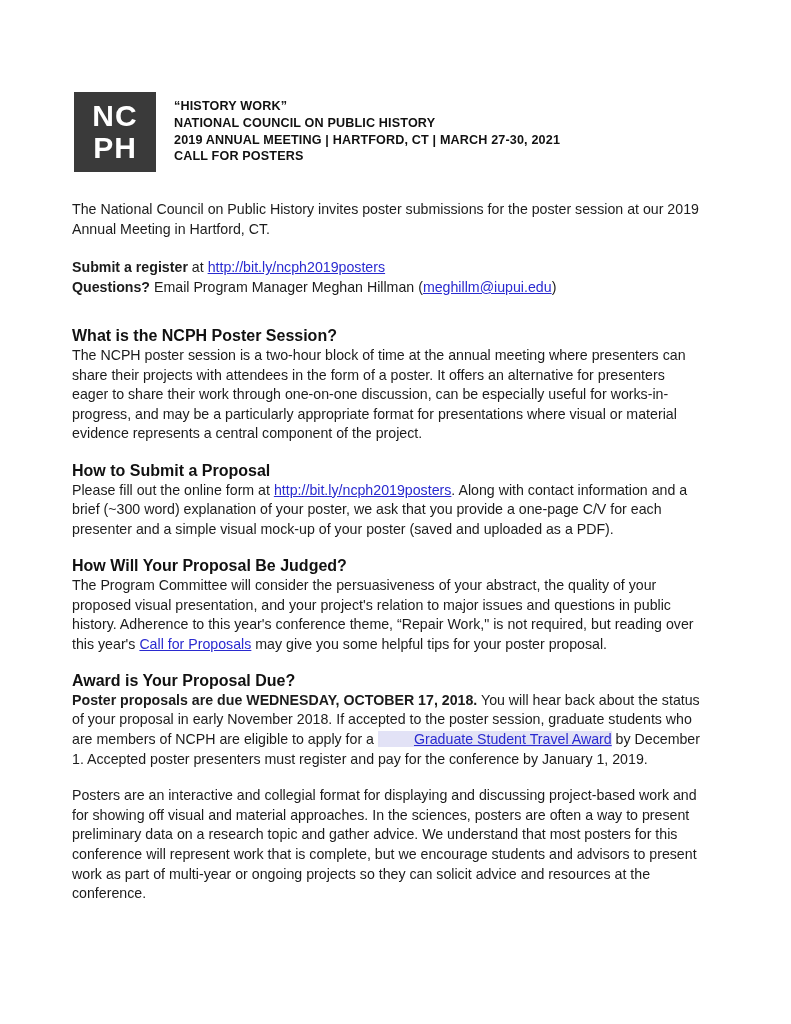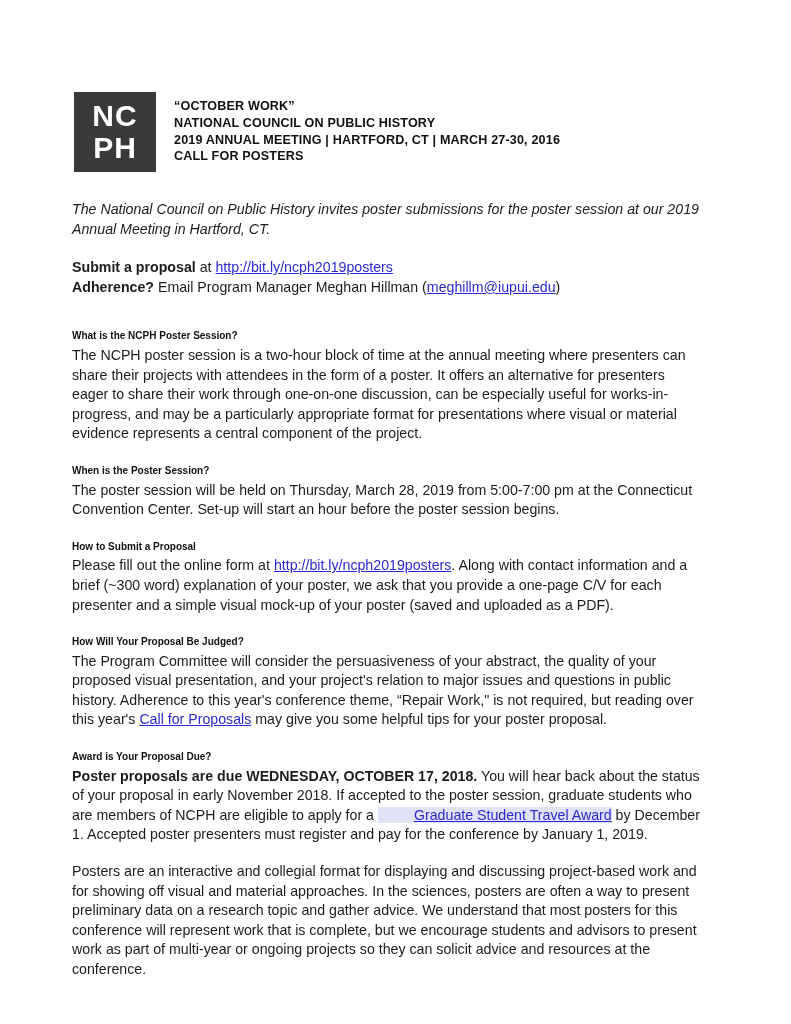--- a/index.html
+++ b/index.html
@@ -76,29 +76,28 @@
   .para {
     margin: 0 17px 0 0;
   }
   .block {
     margin-bottom: 17px;
   }
   .spacer-sm { height: 10px; }
   .spacer-md { height: 19px; }
 
   h2.section-heading {
-    font-size: 10px;
+    font-size: 16px;
     line-height: 19.6px;
     font-weight: bold;
     margin: 0;
     color: #111111;
   }
   .lede {
     margin: 0;
-    font-style: italic;
   }
   .bold { font-weight: bold; }
 
   a.doclink {
     color: #2a2ad0;
   }
   a.doclink.highlight {
     background: #e2e2f6;
     padding-left: 36px;
   }
@@ -107,54 +106,50 @@
 <body>
 
 <div class="page">
 
   <div class="masthead">
     <div class="logo-mark">
       <span class="logo-line">NC</span>
       <span class="logo-line">PH</span>
     </div>
     <div class="masthead-text">
-      <span class="mt-line">“OCTOBER WORK”</span>
+      <span class="mt-line">“HISTORY WORK”</span>
       <span class="mt-line">NATIONAL COUNCIL ON PUBLIC HISTORY</span>
-      <span class="mt-line">2019 ANNUAL MEETING  |  HARTFORD, CT  |  MARCH 27-30, 2016</span>
+      <span class="mt-line">2019 ANNUAL MEETING  |  HARTFORD, CT  |  MARCH 27-30, 2021</span>
       <span class="mt-line">CALL FOR POSTERS</span>
     </div>
   </div>
 
   <div class="content">
 
     <p class="lede">The National Council on Public History invites poster submissions for the poster session at our 2019 Annual Meeting in Hartford, CT.</p>
 
     <div class="spacer-md"></div>
 
     <div>
       <div>
-        <span class="bold">Submit a proposal</span><span> at </span><a class="doclink" href="#">http://bit.ly/ncph2019posters</a>
+        <span class="bold">Submit a register</span><span> at </span><a class="doclink" href="#">http://bit.ly/ncph2019posters</a>
       </div>
       <div>
-        <span class="bold">Adherence?</span><span> Email Program Manager Meghan Hillman (</span><a class="doclink" href="#">meghillm@iupui.edu</a><span>)</span>
+        <span class="bold">Questions?</span><span> Email Program Manager Meghan Hillman (</span><a class="doclink" href="#">meghillm@iupui.edu</a><span>)</span>
       </div>
     </div>
 
     <div class="spacer-md"></div>
     <div class="spacer-sm"></div>
 
     <div class="block">
       <h2 class="section-heading">What is the NCPH Poster Session?</h2>
       <p class="para">The NCPH poster session is a two-hour block of time at the annual meeting where presenters can share their projects with attendees in the form of a poster. It offers an alternative for presenters eager to share their work through one-on-one discussion, can be especially useful for works-in-progress, and may be a particularly appropriate format for presentations where visual or material evidence represents a central component of the project.</p>
     </div>
 
-    <div class="block">
-      <h2 class="section-heading">When is the Poster Session?</h2>
-      <p class="para">The poster session will be held on Thursday, March 28, 2019 from 5:00-7:00 pm at the Connecticut Convention Center.  Set-up will start an hour before the poster session begins.</p>
-    </div>
 
     <div class="block">
       <h2 class="section-heading">How to Submit a Proposal</h2>
       <p class="para"><span>Please fill out the online form at </span><a class="doclink" href="#">http://bit.ly/ncph2019posters</a><span>. Along with contact information and a brief (~300 word) explanation of your poster, we ask that you provide a one-page C/V for each presenter and a simple visual mock-up of your poster (saved and uploaded as a PDF).</span></p>
     </div>
 
     <div class="block">
       <h2 class="section-heading">How Will Your Proposal Be Judged?</h2>
       <p class="para"><span>The Program Committee will consider the persuasiveness of your abstract, the quality of your proposed visual presentation, and your project's relation to major issues and questions in public history. Adherence to this year's conference theme, “Repair Work," is not required, but reading over this year's </span><a class="doclink" href="#">Call for Proposals</a><span> may give you some helpful tips for your poster proposal.</span></p>
     </div>

